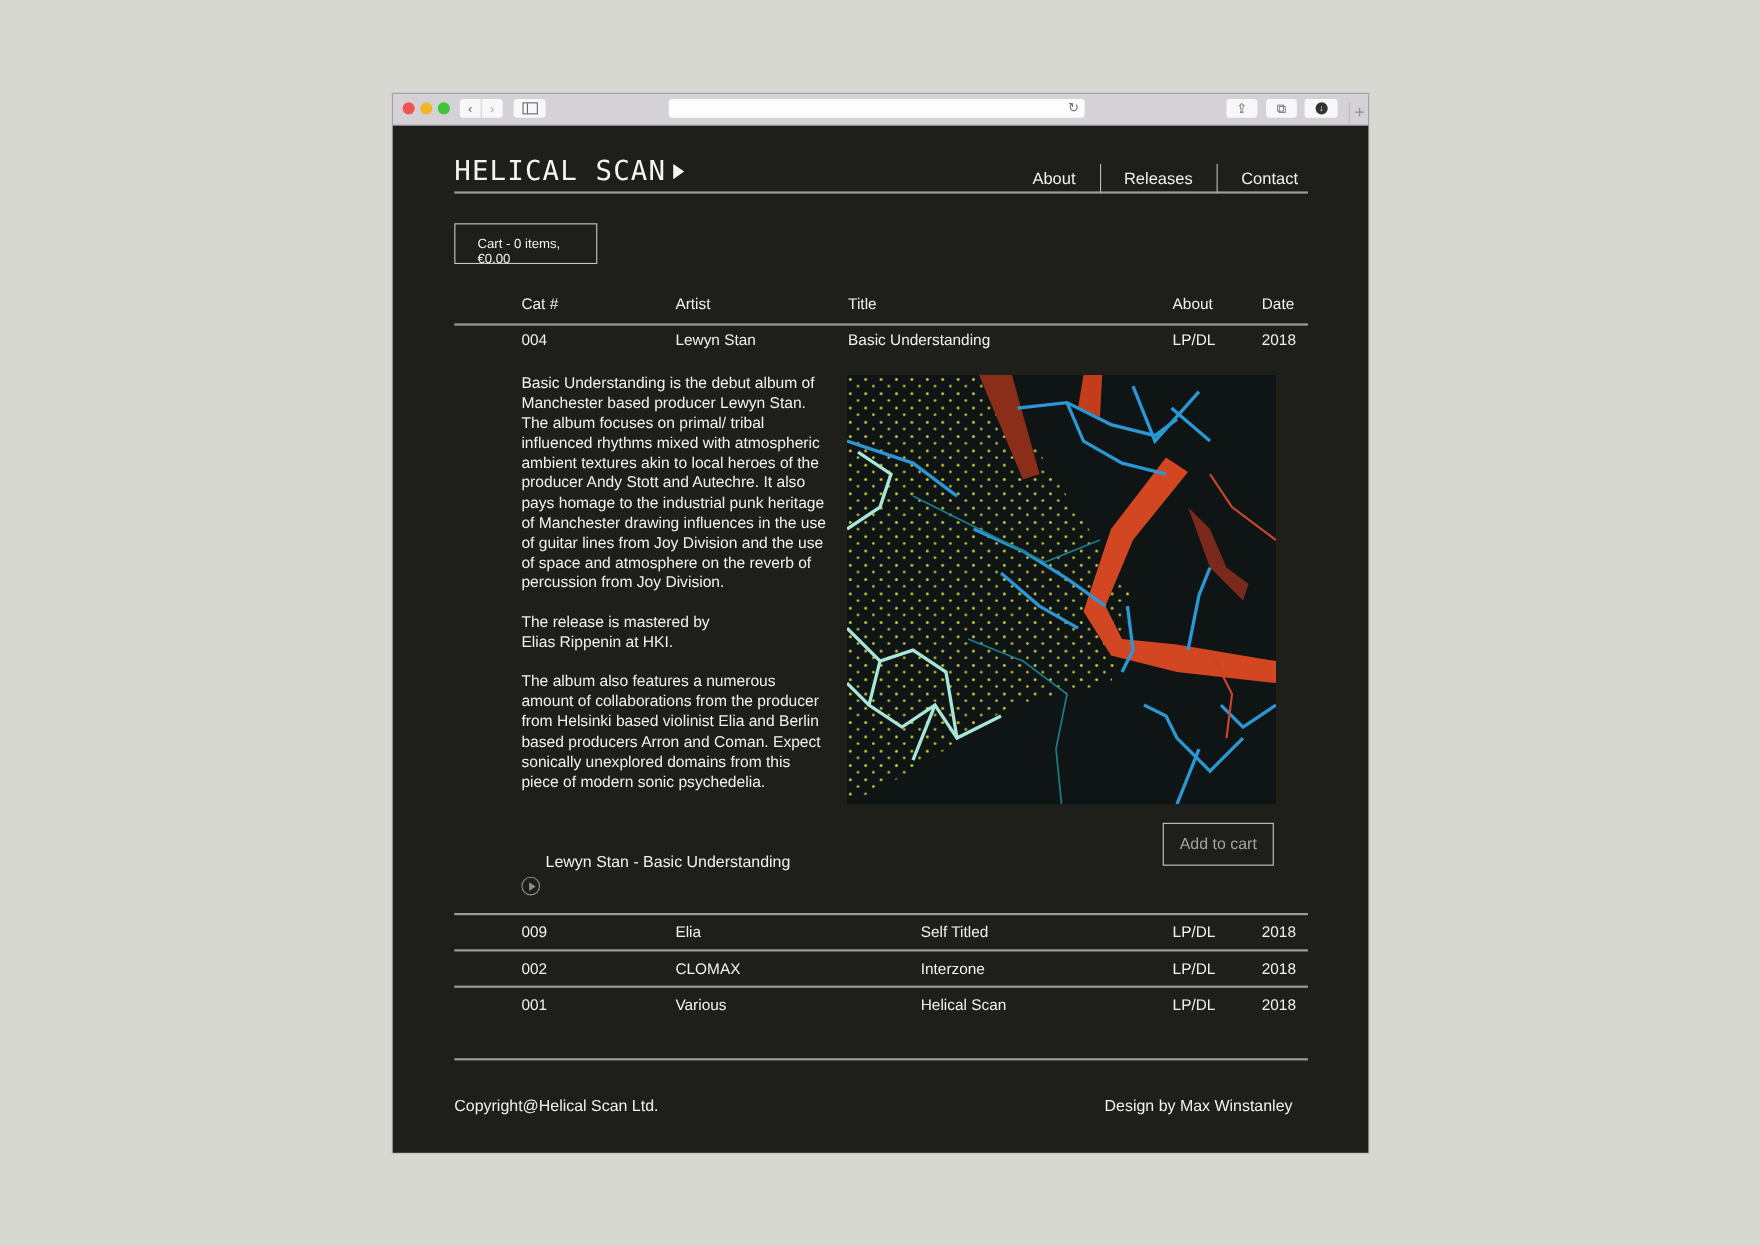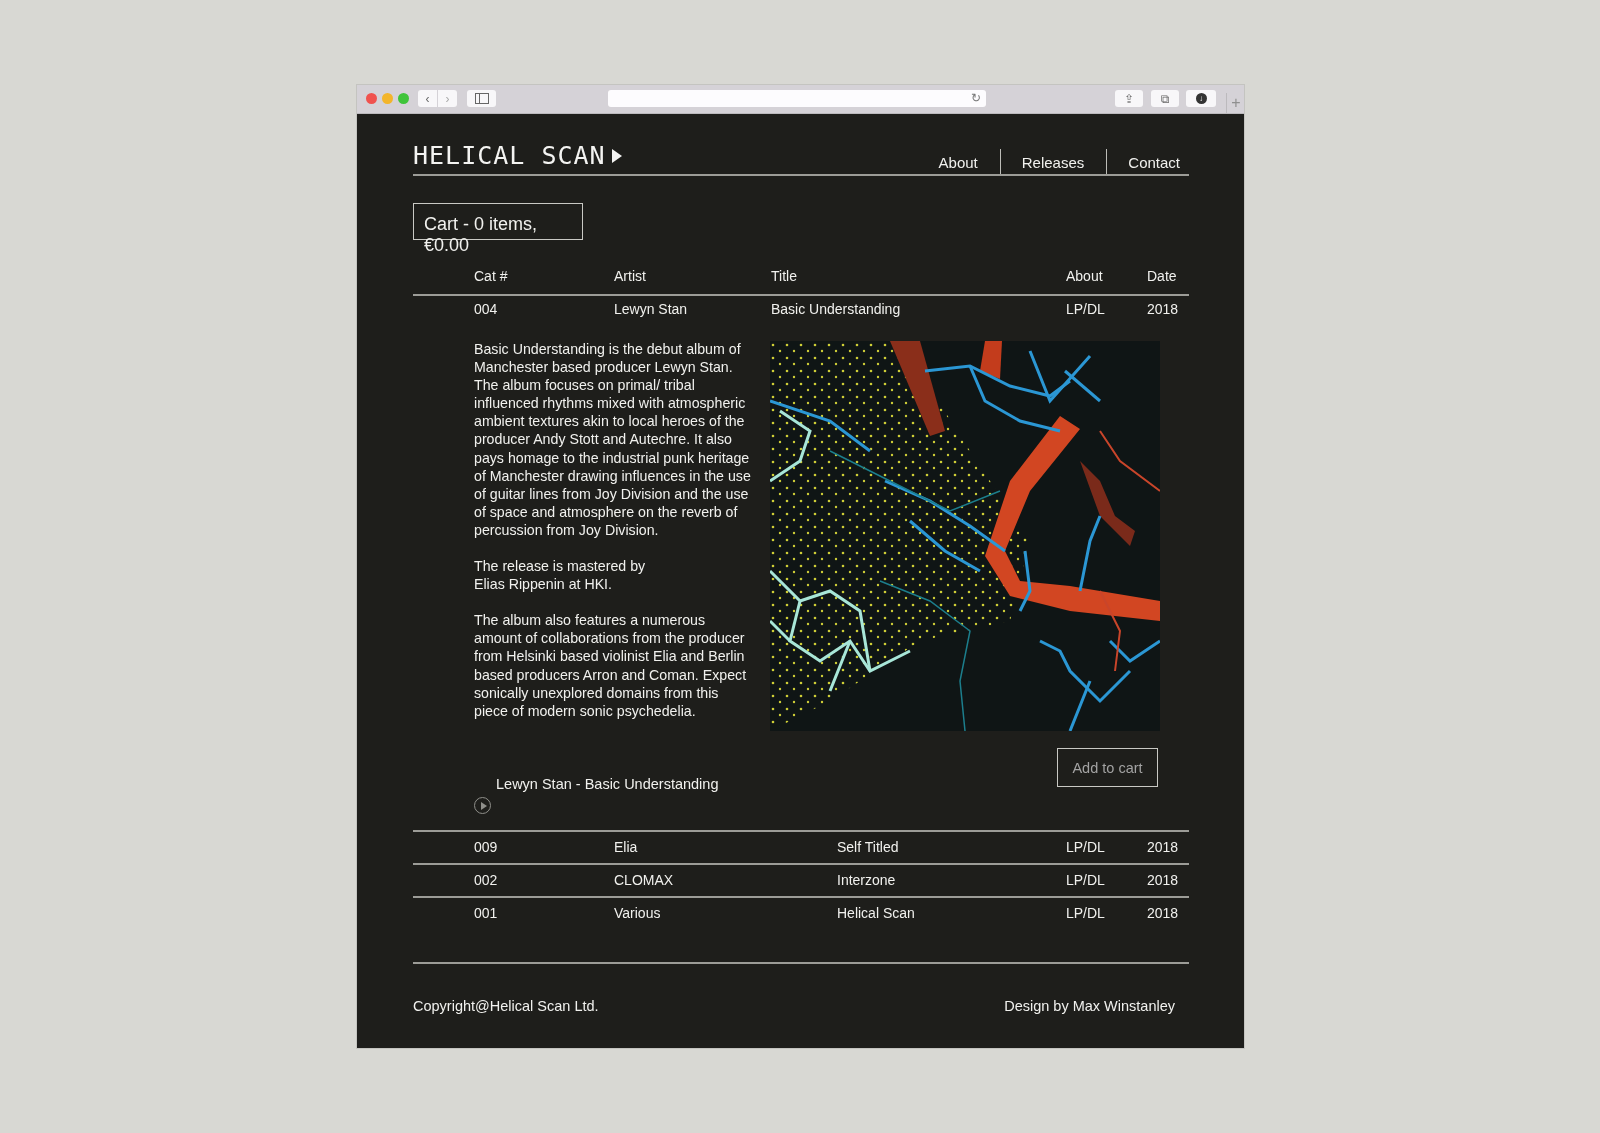--- a/index.html
+++ b/index.html
@@ -53,22 +53,22 @@
     border-bottom:7px solid transparent; border-left:10px solid #f4f4f2; margin-left:6px;
     vertical-align:1px;
   }
   .topnav { position:absolute; right:64px; top:36px; display:flex; align-items:center; font-size:15px;margin-left:12px; }
   .topnav a { color:#f1f1ee; text-decoration:none; }
   .navsep { width:1px; height:27px; background:#bdbdb8; margin:0 21px 0 22px; }
   .rule { position:absolute; left:56px; width:776px; height:2px; background:#9c9c97; }
   .rule.thin { height:1.5px; }
 
   .cart-btn {
-    position:absolute; left:56px; top:90px; width:170px; height:37px; box-sizing:border-box;
-    border:1.5px solid #c9c9c4; font-size:18px; color:#f1f1ee; padding:10px 0 0 10px;
+    position:absolute; left:56px; top:90px; width:130px; height:37px; box-sizing:border-box;
+    border:1.5px solid #c9c9c4; font-size:12px; color:#f1f1ee; padding:10px 0 0 20px;
   }
 
   .row { position:absolute; left:56px; width:776px; font-size:14px; height:20px; }
   .row span { position:absolute; top:0; white-space:nowrap; }
   .c-cat { left:61px; } .c-art { left:201px; } .c-title { left:358px; }
   .c-title2 { left:424px; } .c-fmt { left:653px; } .c-date { left:734px; }
 
   .desc {
     position:absolute; left:117px; top:227px; width:285px; font-size:14.2px;
     line-height:18.1px; color:#f1f1ee;

